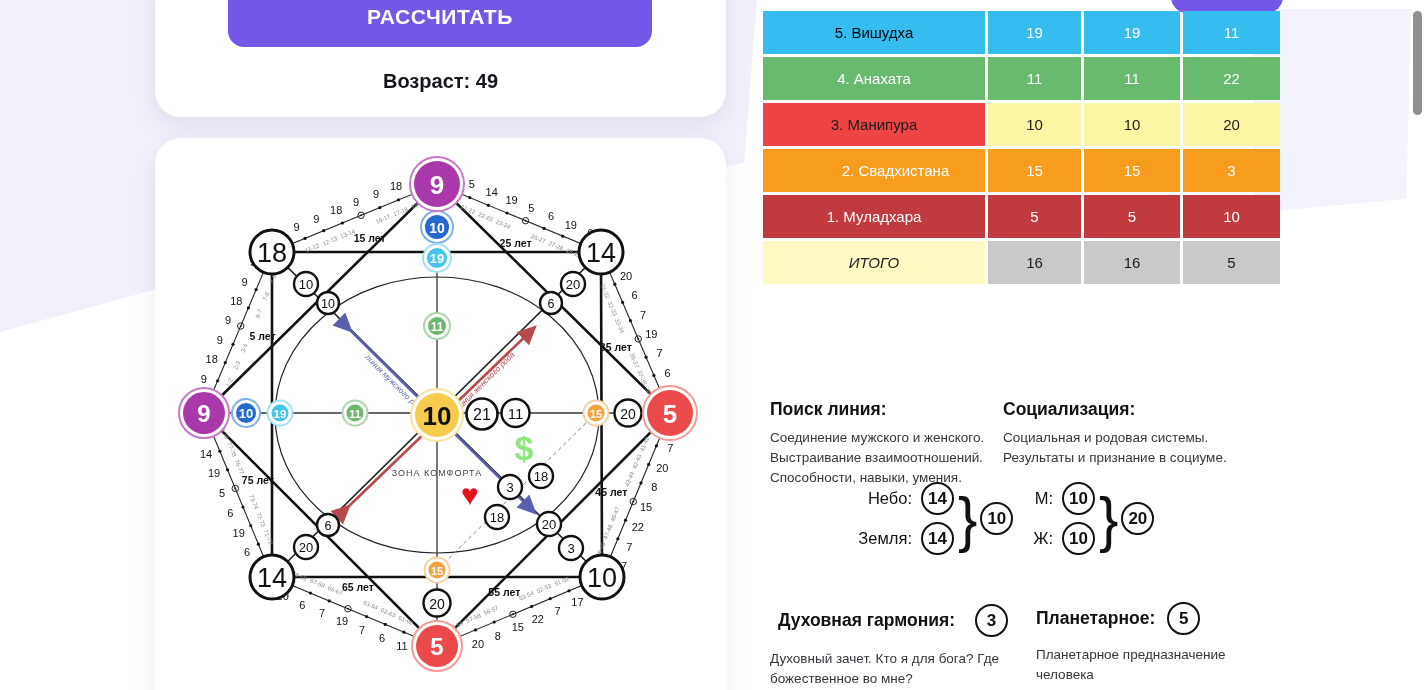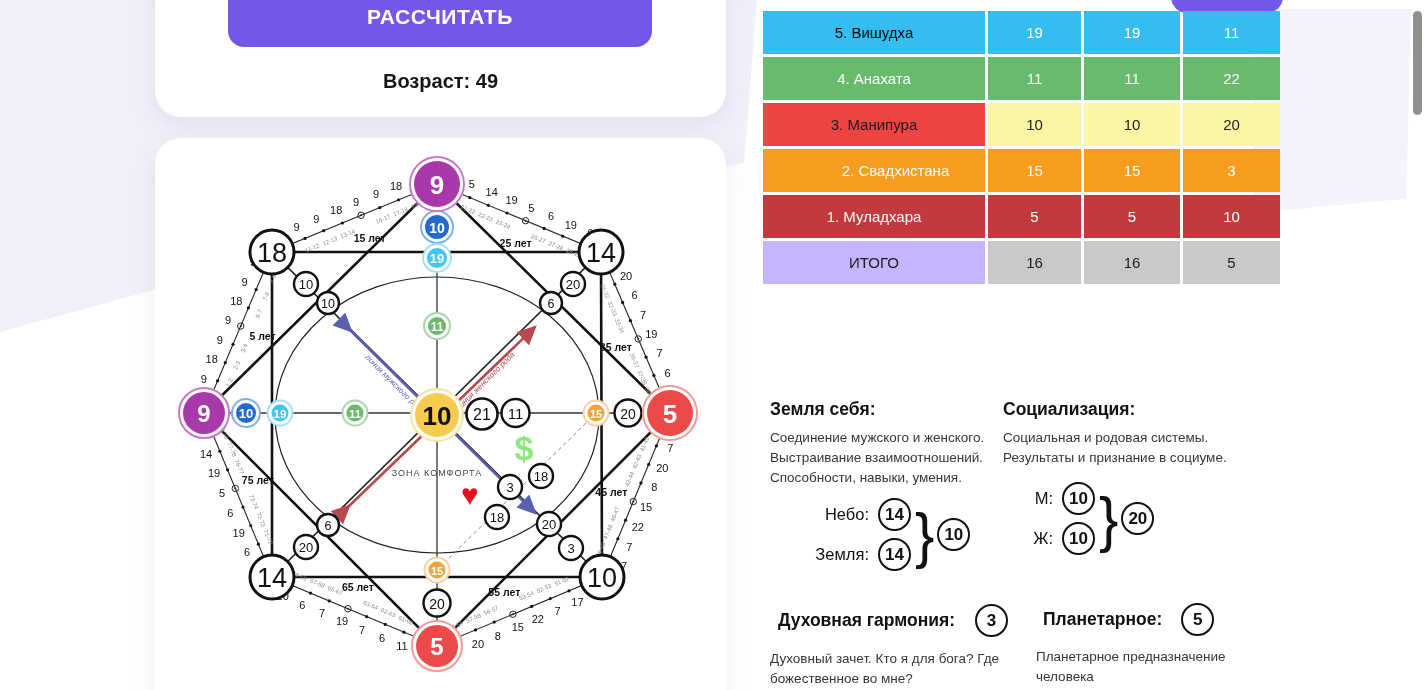--- a/index.html
+++ b/index.html
@@ -374,35 +374,35 @@
         <td class="c2" style="background: rgb(248, 156, 29); color: rgb(255, 255, 255);">15</td>
         <td class="c3" style="background: rgb(248, 156, 29); color: rgb(255, 255, 255);">3</td>
       </tr>
       <tr>
         <td class="c0" style="background: rgb(193, 58, 62); color: rgb(255, 255, 255);">1. Муладхара</td>
         <td class="c1" style="background: rgb(193, 58, 62); color: rgb(255, 255, 255);">5</td>
         <td class="c2" style="background: rgb(193, 58, 62); color: rgb(255, 255, 255);">5</td>
         <td class="c3" style="background: rgb(193, 58, 62); color: rgb(255, 255, 255);">10</td>
       </tr>
       <tr>
-        <td class="c0" style="background: #c4b5fd; color: rgb(28, 28, 28);">ИТОГО</td>
+        <td class="c0" style="background: #fef9c3; color: rgb(28, 28, 28); font-style: italic;">ИТОГО</td>
         <td class="c1" style="background: rgb(201, 201, 201); color: rgb(28, 28, 28);">16</td>
         <td class="c2" style="background: rgb(201, 201, 201); color: rgb(28, 28, 28);">16</td>
         <td class="c3" style="background: rgb(201, 201, 201); color: rgb(28, 28, 28);">5</td>
       </tr>
     </tbody>
   </table>
 
 <div class="sec" style="left:770px;top:399px;">
-  <div class="sec-title">Земля себя:</div>
+  <div class="sec-title">Поиск линия:</div>
   <div class="sec-line">Соединение мужского и женского.</div>
   <div class="sec-line">Выстраивание взаимоотношений.</div>
   <div class="sec-line">Способности, навыки, умения.</div>
 </div>
-<div class="bgrp" style="left:793px;top:482px;margin-top:16px;">
+<div class="bgrp" style="left:836px;top:482px;">
   <div class="bg-rows">
     <div class="bg-row">
       <span>Небо:</span>
       <span class="ring">14</span>
     </div>
     <div class="bg-row">
       <span>Земля:</span>
       <span class="ring">14</span>
     </div>
   </div>
@@ -436,20 +436,20 @@
     <span class="ring">3</span>
   </div>
   <div class="head-lines">
     <div class="sec-line">Духовный зачет. Кто я для бога? Где</div>
     <div class="sec-line">божественное во мне?</div>
   </div>
 </div>
 
 <div class="sec" style="left:1036px;top:602px;">
   <div class="head-row">
-    <span class="sec-title" style="margin:7px;">Планетарное:</span>
+    <span class="sec-title" style="margin:0;">Планетарное:</span>
     <span class="ring">5</span>
   </div>
   <div class="head-lines">
     <div class="sec-line">Планетарное предназначение</div>
     <div class="sec-line">человека</div>
   </div>
 </div>
 
 </body></html>

